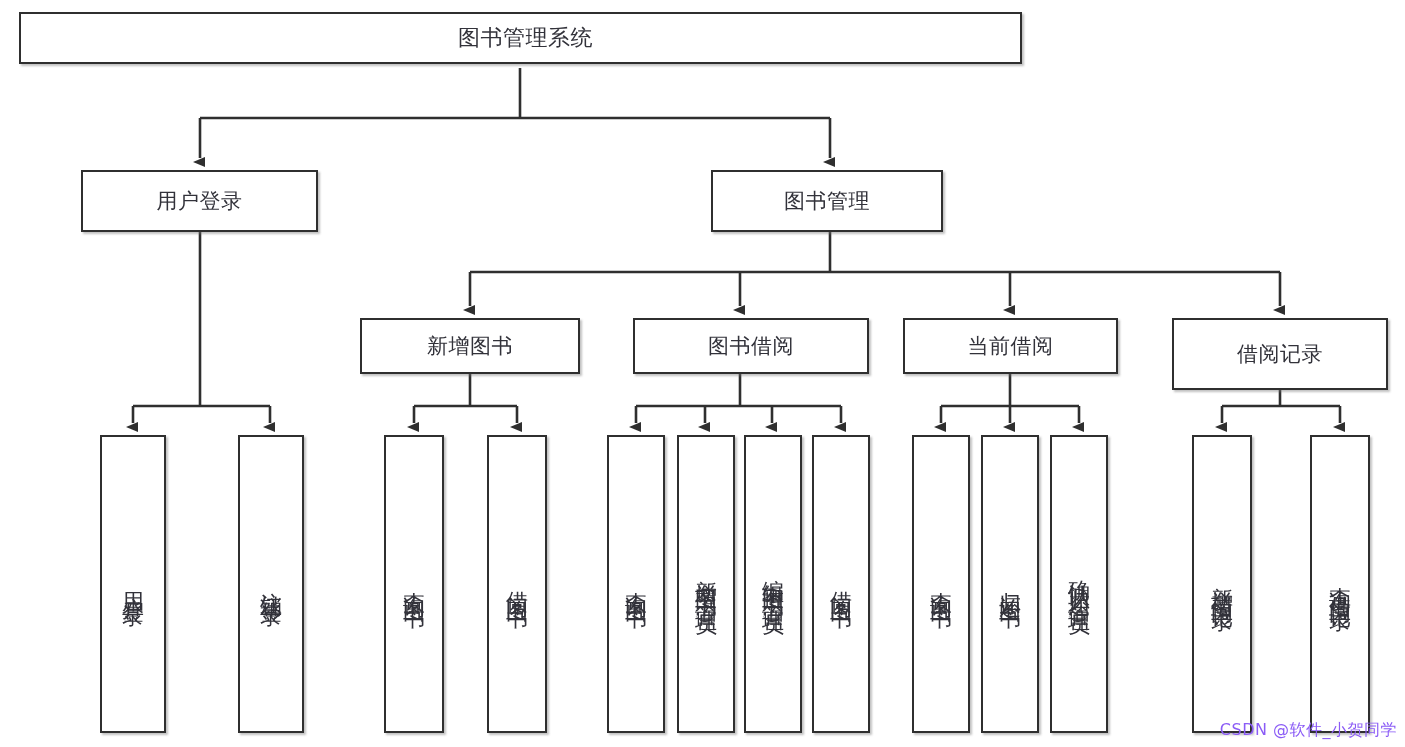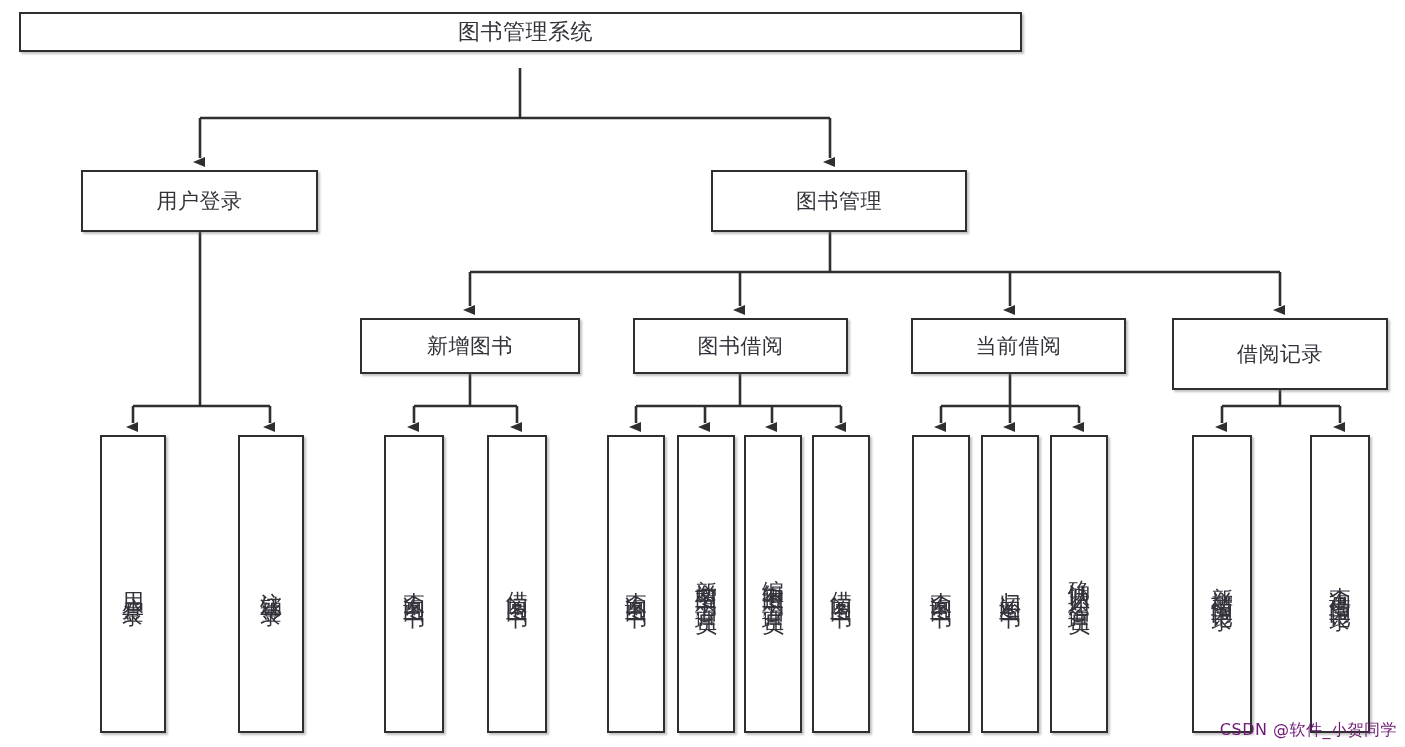--- a/index.html
+++ b/index.html
@@ -67,21 +67,21 @@
     line-height: 1.0;
     letter-spacing: 5px;
     white-space: nowrap;
     max-height: 286px;
   }
   .watermark {
     position: absolute;
     right: 8px;
     bottom: 6px;
     font-size: 16px;
-    color: #701a75;
+    color: #8b5cf6;
     letter-spacing: 0.5px;
     z-index: 5;
     white-space: nowrap;
   }
 </style>
 </head>
 <body>
 
 <div id="canvas">
 
@@ -128,41 +128,41 @@
       <path d="M1010,406 L1010,423" marker-end="url(#arrow)"></path>
       <path d="M1079,406 L1079,423" marker-end="url(#arrow)"></path>
 
       <path d="M1280,374 L1280,406"></path>
       <path d="M1222,406 L1340,406"></path>
       <path d="M1222,406 L1222,423" marker-end="url(#arrow)"></path>
       <path d="M1340,406 L1340,423" marker-end="url(#arrow)"></path>
     </g>
   </svg>
 
-  <div class="node horiz root" style="left:19px; top:12px; width:1003px; height:40px;padding-left:10px;">
+  <div class="node horiz root" style="left:19px; top:12px; width:1003px; height:52px;padding-left:10px;">
     <span class="label">图书管理系统</span>
   </div>
 
   <div class="node horiz" style="left:81px; top:170px; width:237px; height:62px;">
     <span class="label">用户登录</span>
   </div>
 
-  <div class="node horiz" style="left:711px; top:170px; width:256px; height:62px;">
+  <div class="node horiz" style="left:711px; top:170px; width:232px; height:62px;">
     <span class="label">图书管理</span>
   </div>
 
   <div class="node horiz" style="left:360px; top:318px; width:220px; height:56px;">
     <span class="label">新增图书</span>
   </div>
 
-  <div class="node horiz" style="left:633px; top:318px; width:215px; height:56px;">
+  <div class="node horiz" style="left:633px; top:318px; width:236px; height:56px;">
     <span class="label">图书借阅</span>
   </div>
 
-  <div class="node horiz" style="left:903px; top:318px; width:215px; height:56px;margin-left:8px;">
+  <div class="node horiz" style="left:903px; top:318px; width:215px; height:56px;">
     <span class="label">当前借阅</span>
   </div>
 
   <div class="node horiz" style="left:1172px; top:318px; width:216px; height:72px;">
     <span class="label">借阅记录</span>
   </div>
 
   <div class="node vert" style="left:100px; top:435px; width:66px; height:298px;">
     <span class="label">用户登录</span>
   </div>

